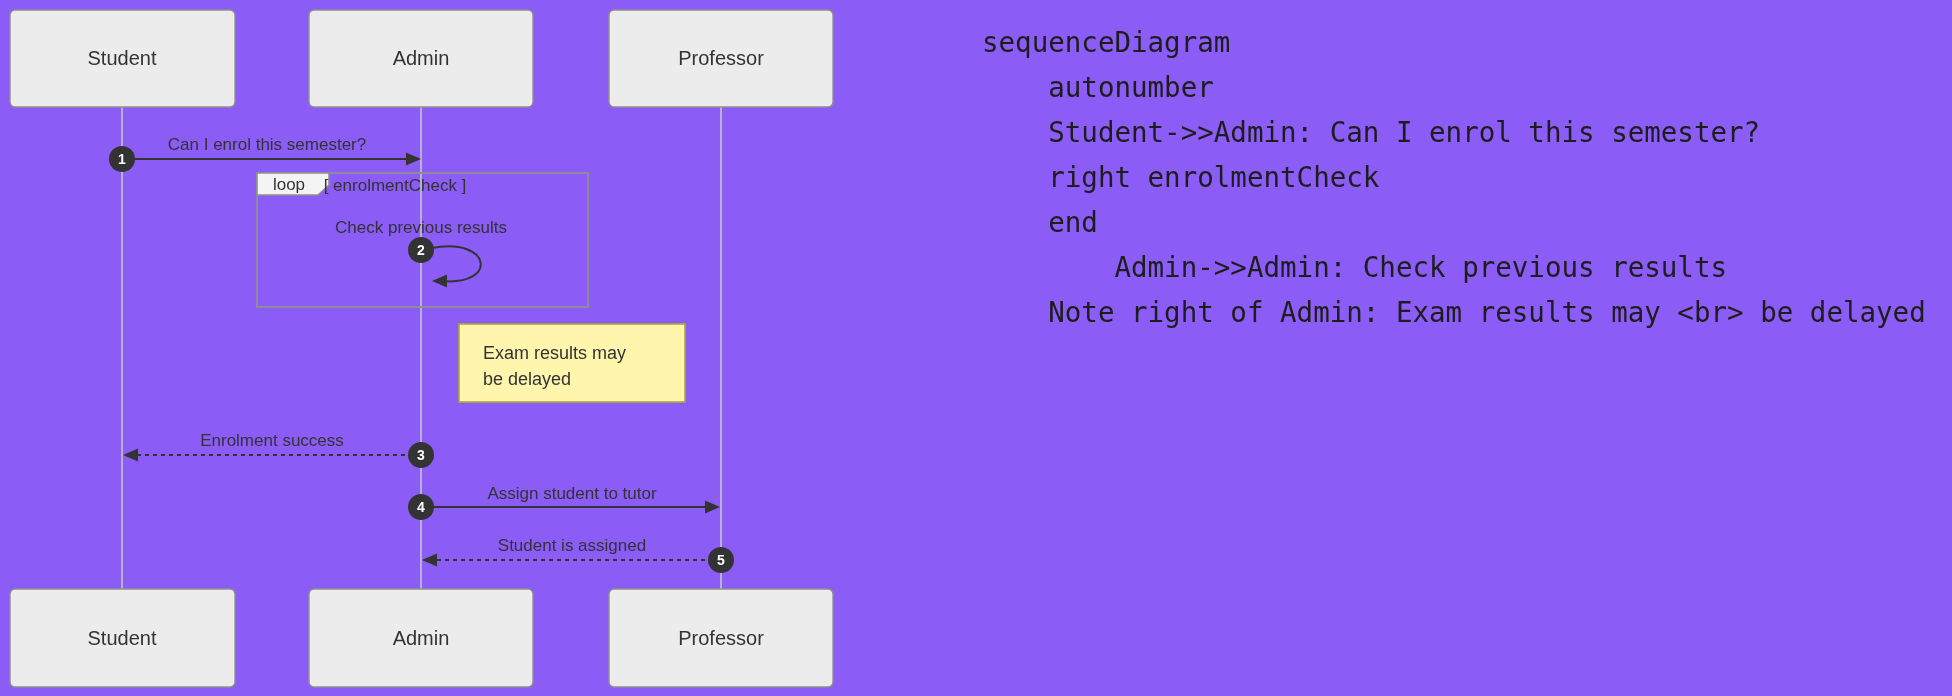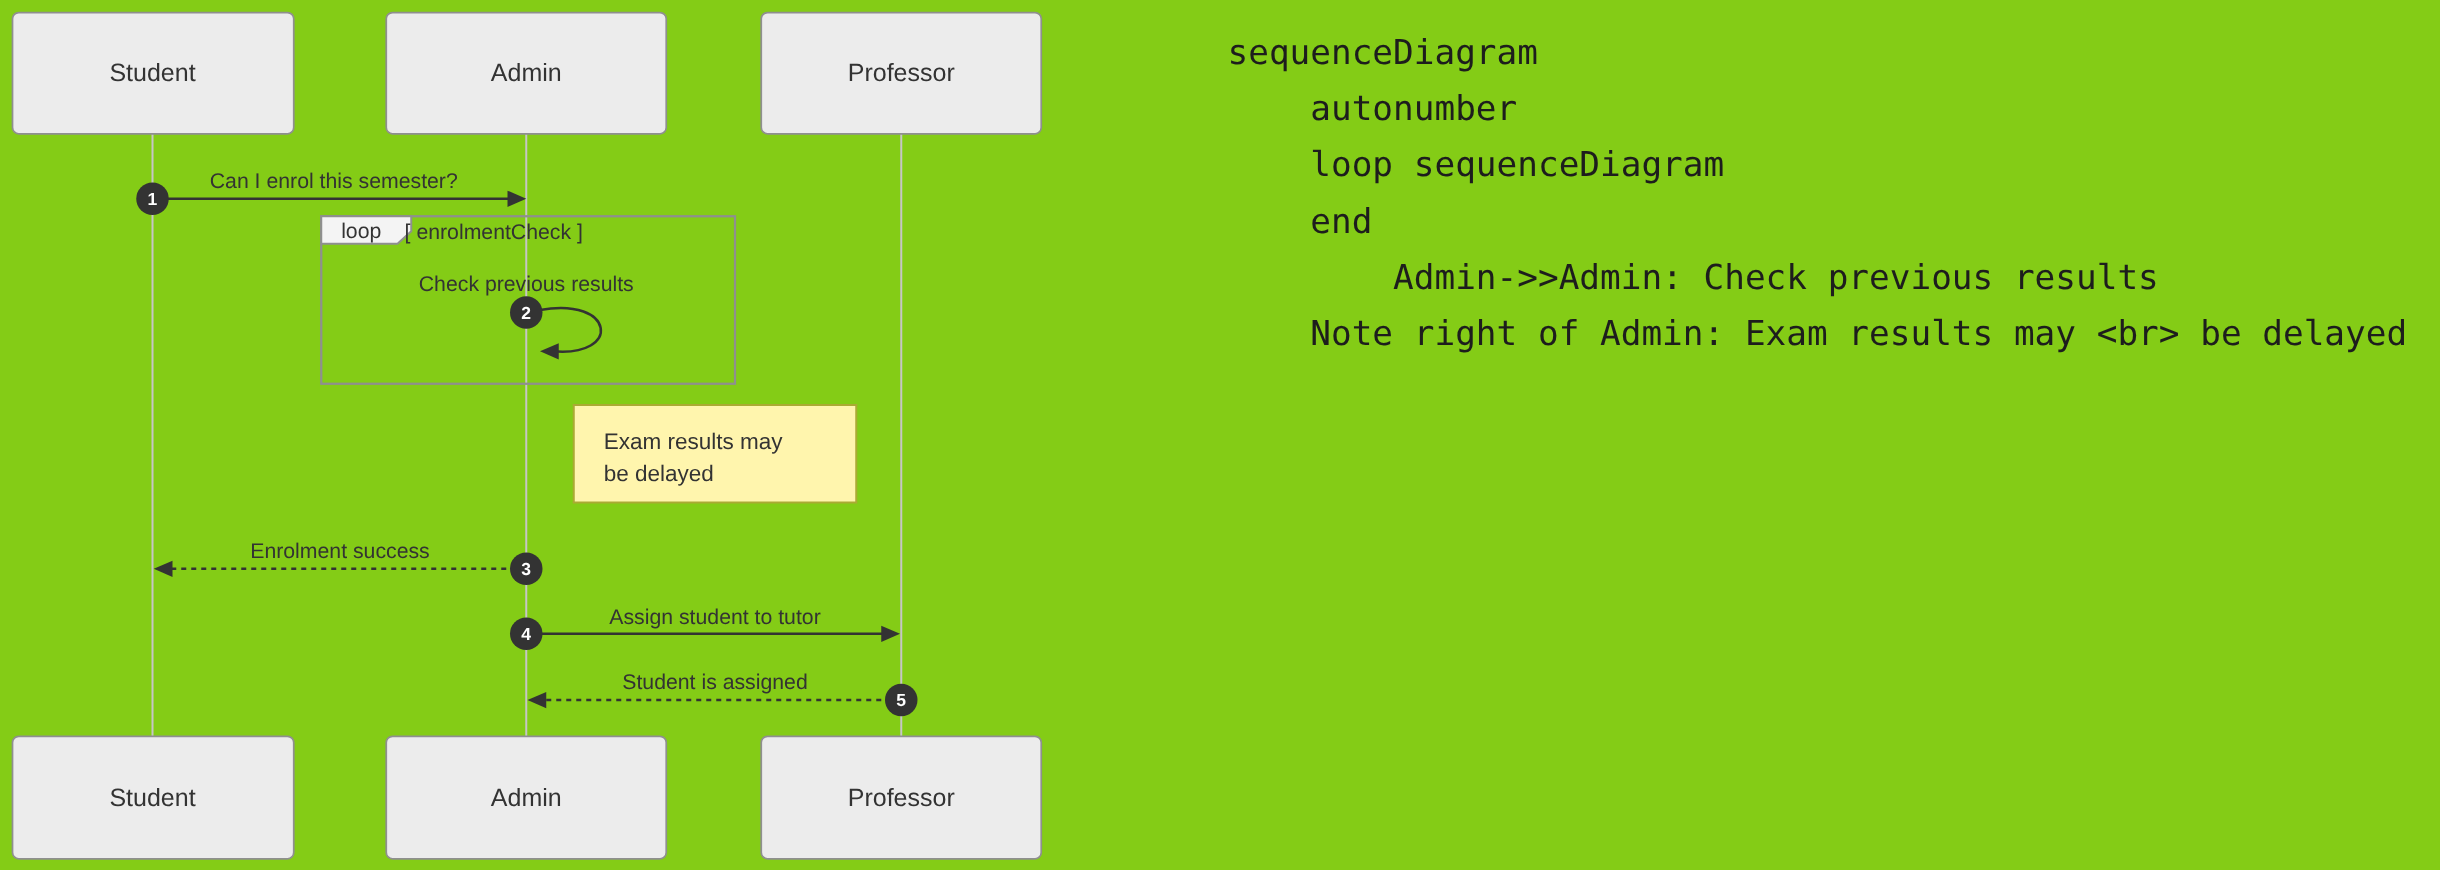--- a/index.html
+++ b/index.html
@@ -8,21 +8,21 @@
     background: #ffffff;
     width: 1952px;
     height: 696px;
     overflow: hidden;
     font-family: "Liberation Sans", sans-serif;
   }
   #stage {
     position: relative;
     width: 1952px;
     height: 696px;
-    background: #84cc16;
+    background: #8b5cf6;
   }
   #diagram {
     position: absolute;
     left: 0;
     top: 0;
   }
   
   .actor-box {
     fill: #ececec;
     stroke: #8f8f8f;
@@ -215,19 +215,20 @@
     </g>
     <g>
       <rect class="actor-box" x="609" y="589" width="224" height="98" rx="5"></rect>
       <text class="actor-label" x="721" y="645">Professor</text>
     </g>
   </svg>
 
   <div id="code-panel">
     <div class="code-line">sequenceDiagram</div>
     <div class="code-line">    autonumber</div>
-    <div class="code-line">    loop sequenceDiagram</div>
+    <div class="code-line">    Student-&gt;&gt;Admin: Can I enrol this semester?</div>
+    <div class="code-line">    right enrolmentCheck</div>
     <div class="code-line">    end</div>
     <div class="code-line">        Admin-&gt;&gt;Admin: Check previous results</div>
     <div class="code-line">    Note right of Admin: Exam results may &lt;br&gt; be delayed</div>
   </div>
 
 </div>
 
 </body></html>

